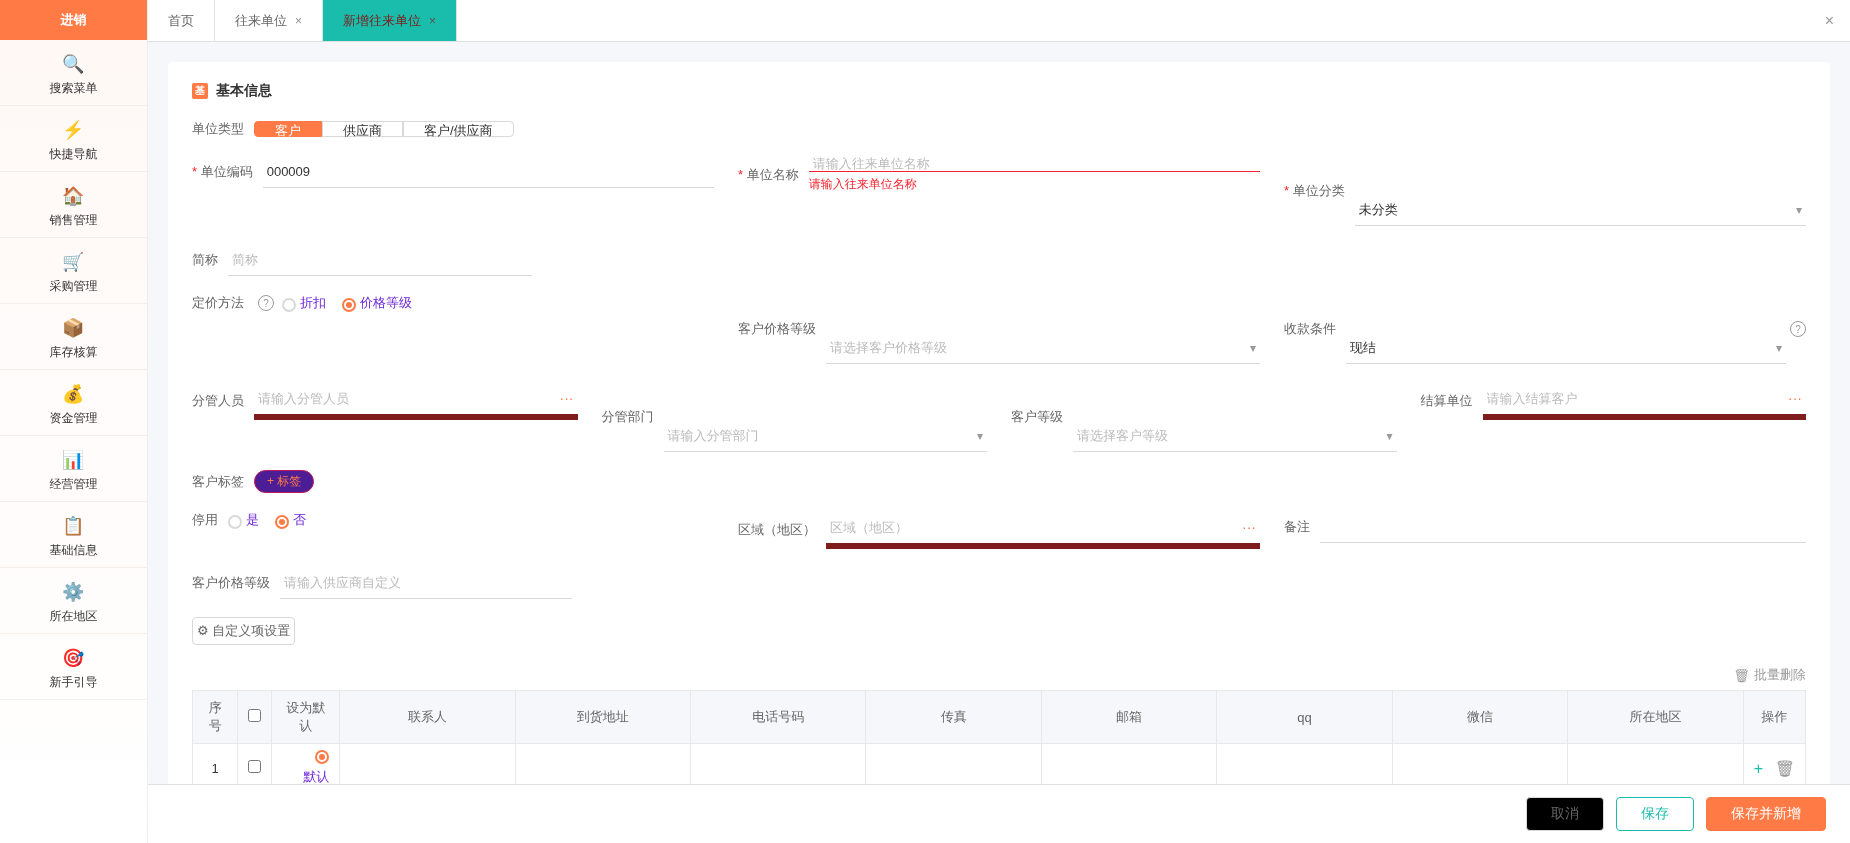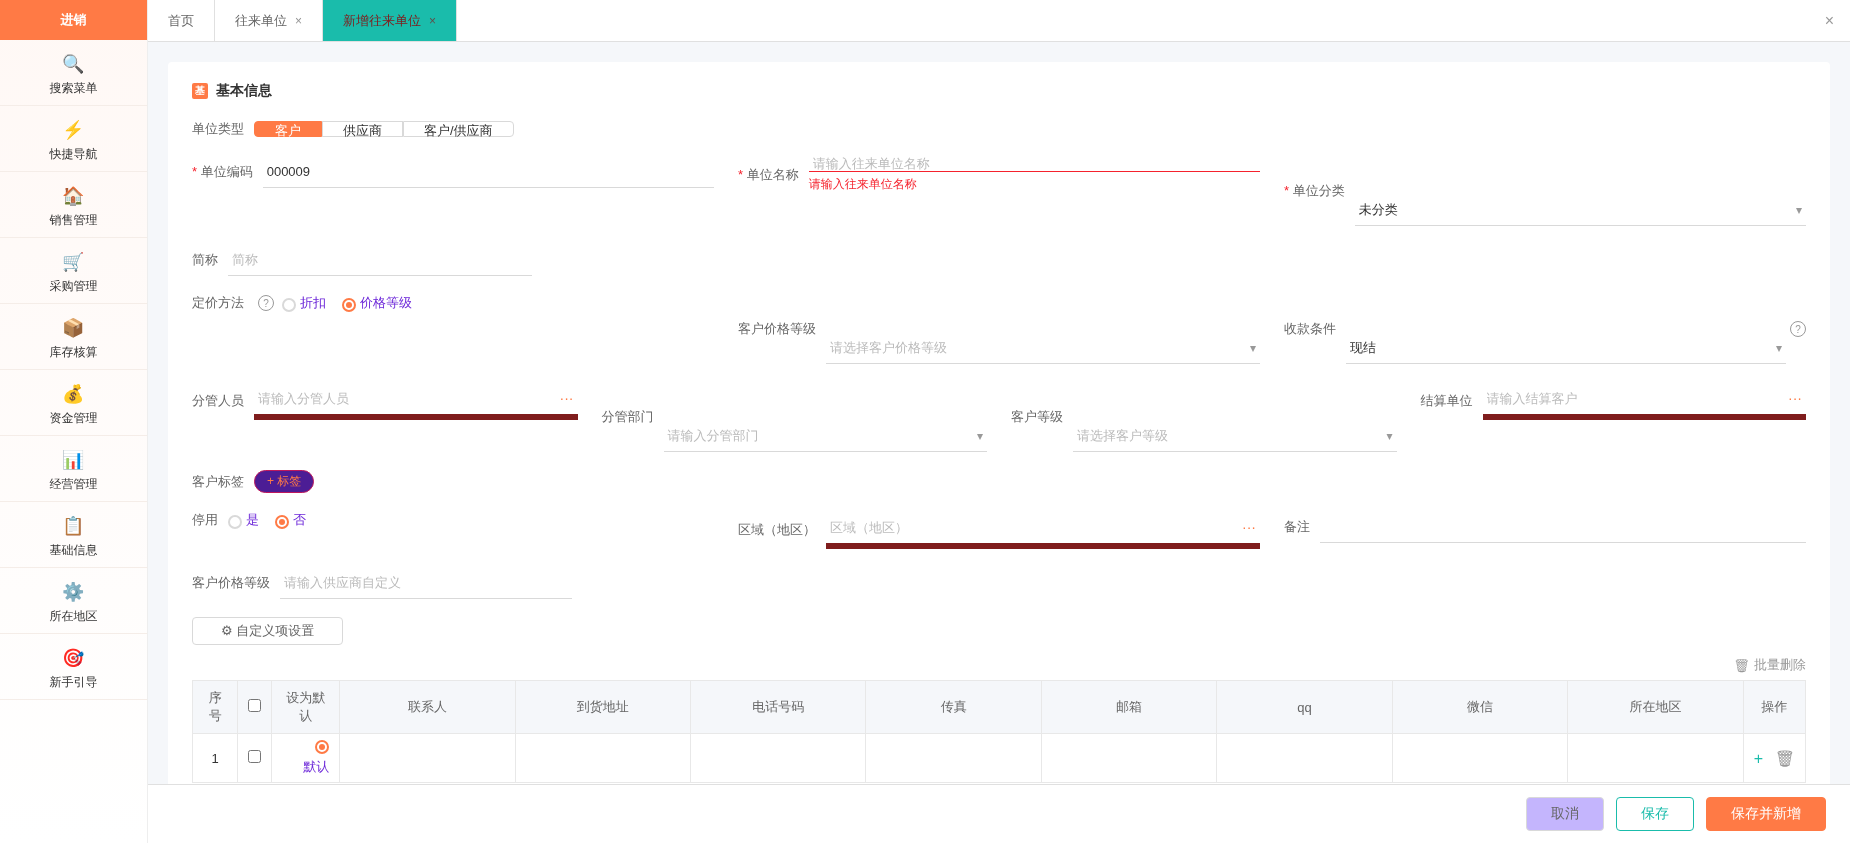--- a/index.html
+++ b/index.html
@@ -282,25 +282,25 @@
     }
 
     
     .custom-settings-btn {
       display: flex;
       align-items: center;
       gap: 6px;
       border: 1px solid #d9d9d9;
       background: #fff;
       border-radius: 4px;
-      padding: 4px 28px;
+      padding: 4px 4px;
       font-size: 13px;
       color: #666;
       cursor: pointer;
-      margin-bottom: 11px;
+      margin-bottom: 21px;
     }
 
     
     .data-table {
       width: 100%;
       border-collapse: collapse;
       font-size: 13px;
     }
     .data-table th {
       background: #f5f7fa;
@@ -343,21 +343,21 @@
     }
     .btn {
       height: 34px;
       padding: 0 24px;
       border-radius: 4px;
       font-size: 14px;
       cursor: pointer;
       border: 1px solid transparent;
     }
     .btn-cancel {
-      background: #c4b5fd;
+      background: #000000;
       border-color: #d9d9d9;
       color: #666;
     }
     .btn-save {
       background: #fff;
       border-color: #1abcab;
       color: #1abcab;
     }
     .btn-save-new {
       background: #ff7a45;

